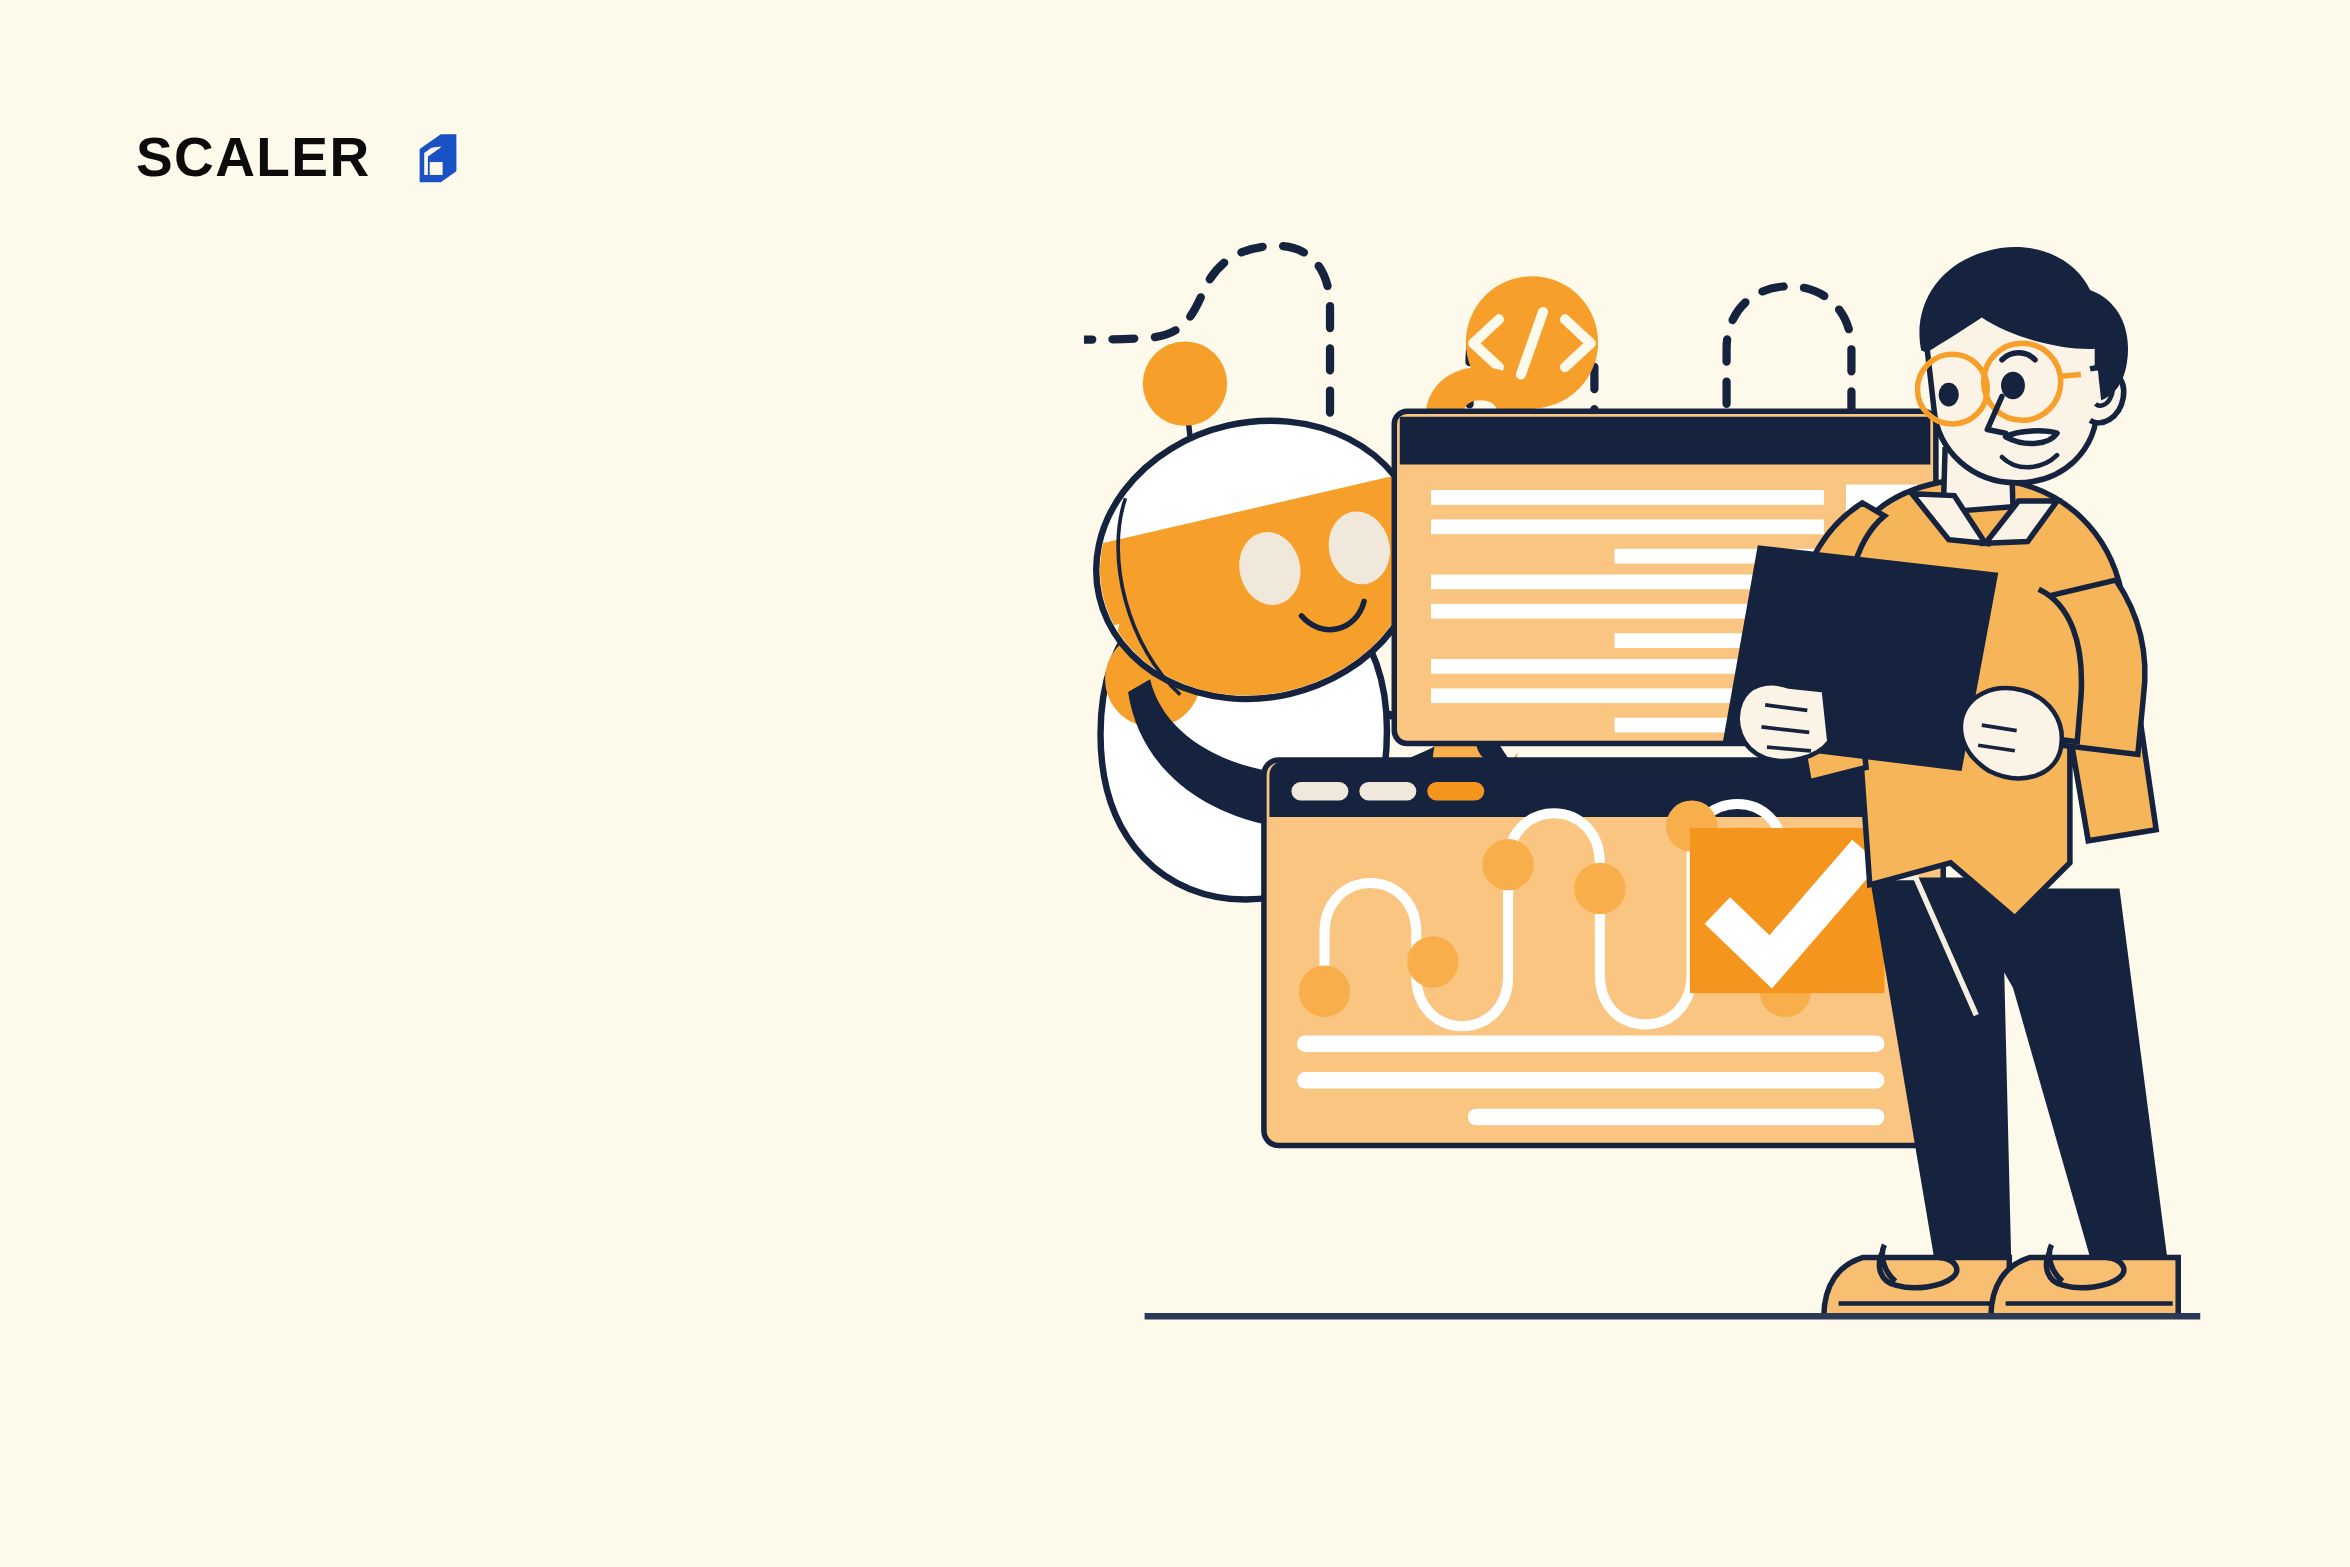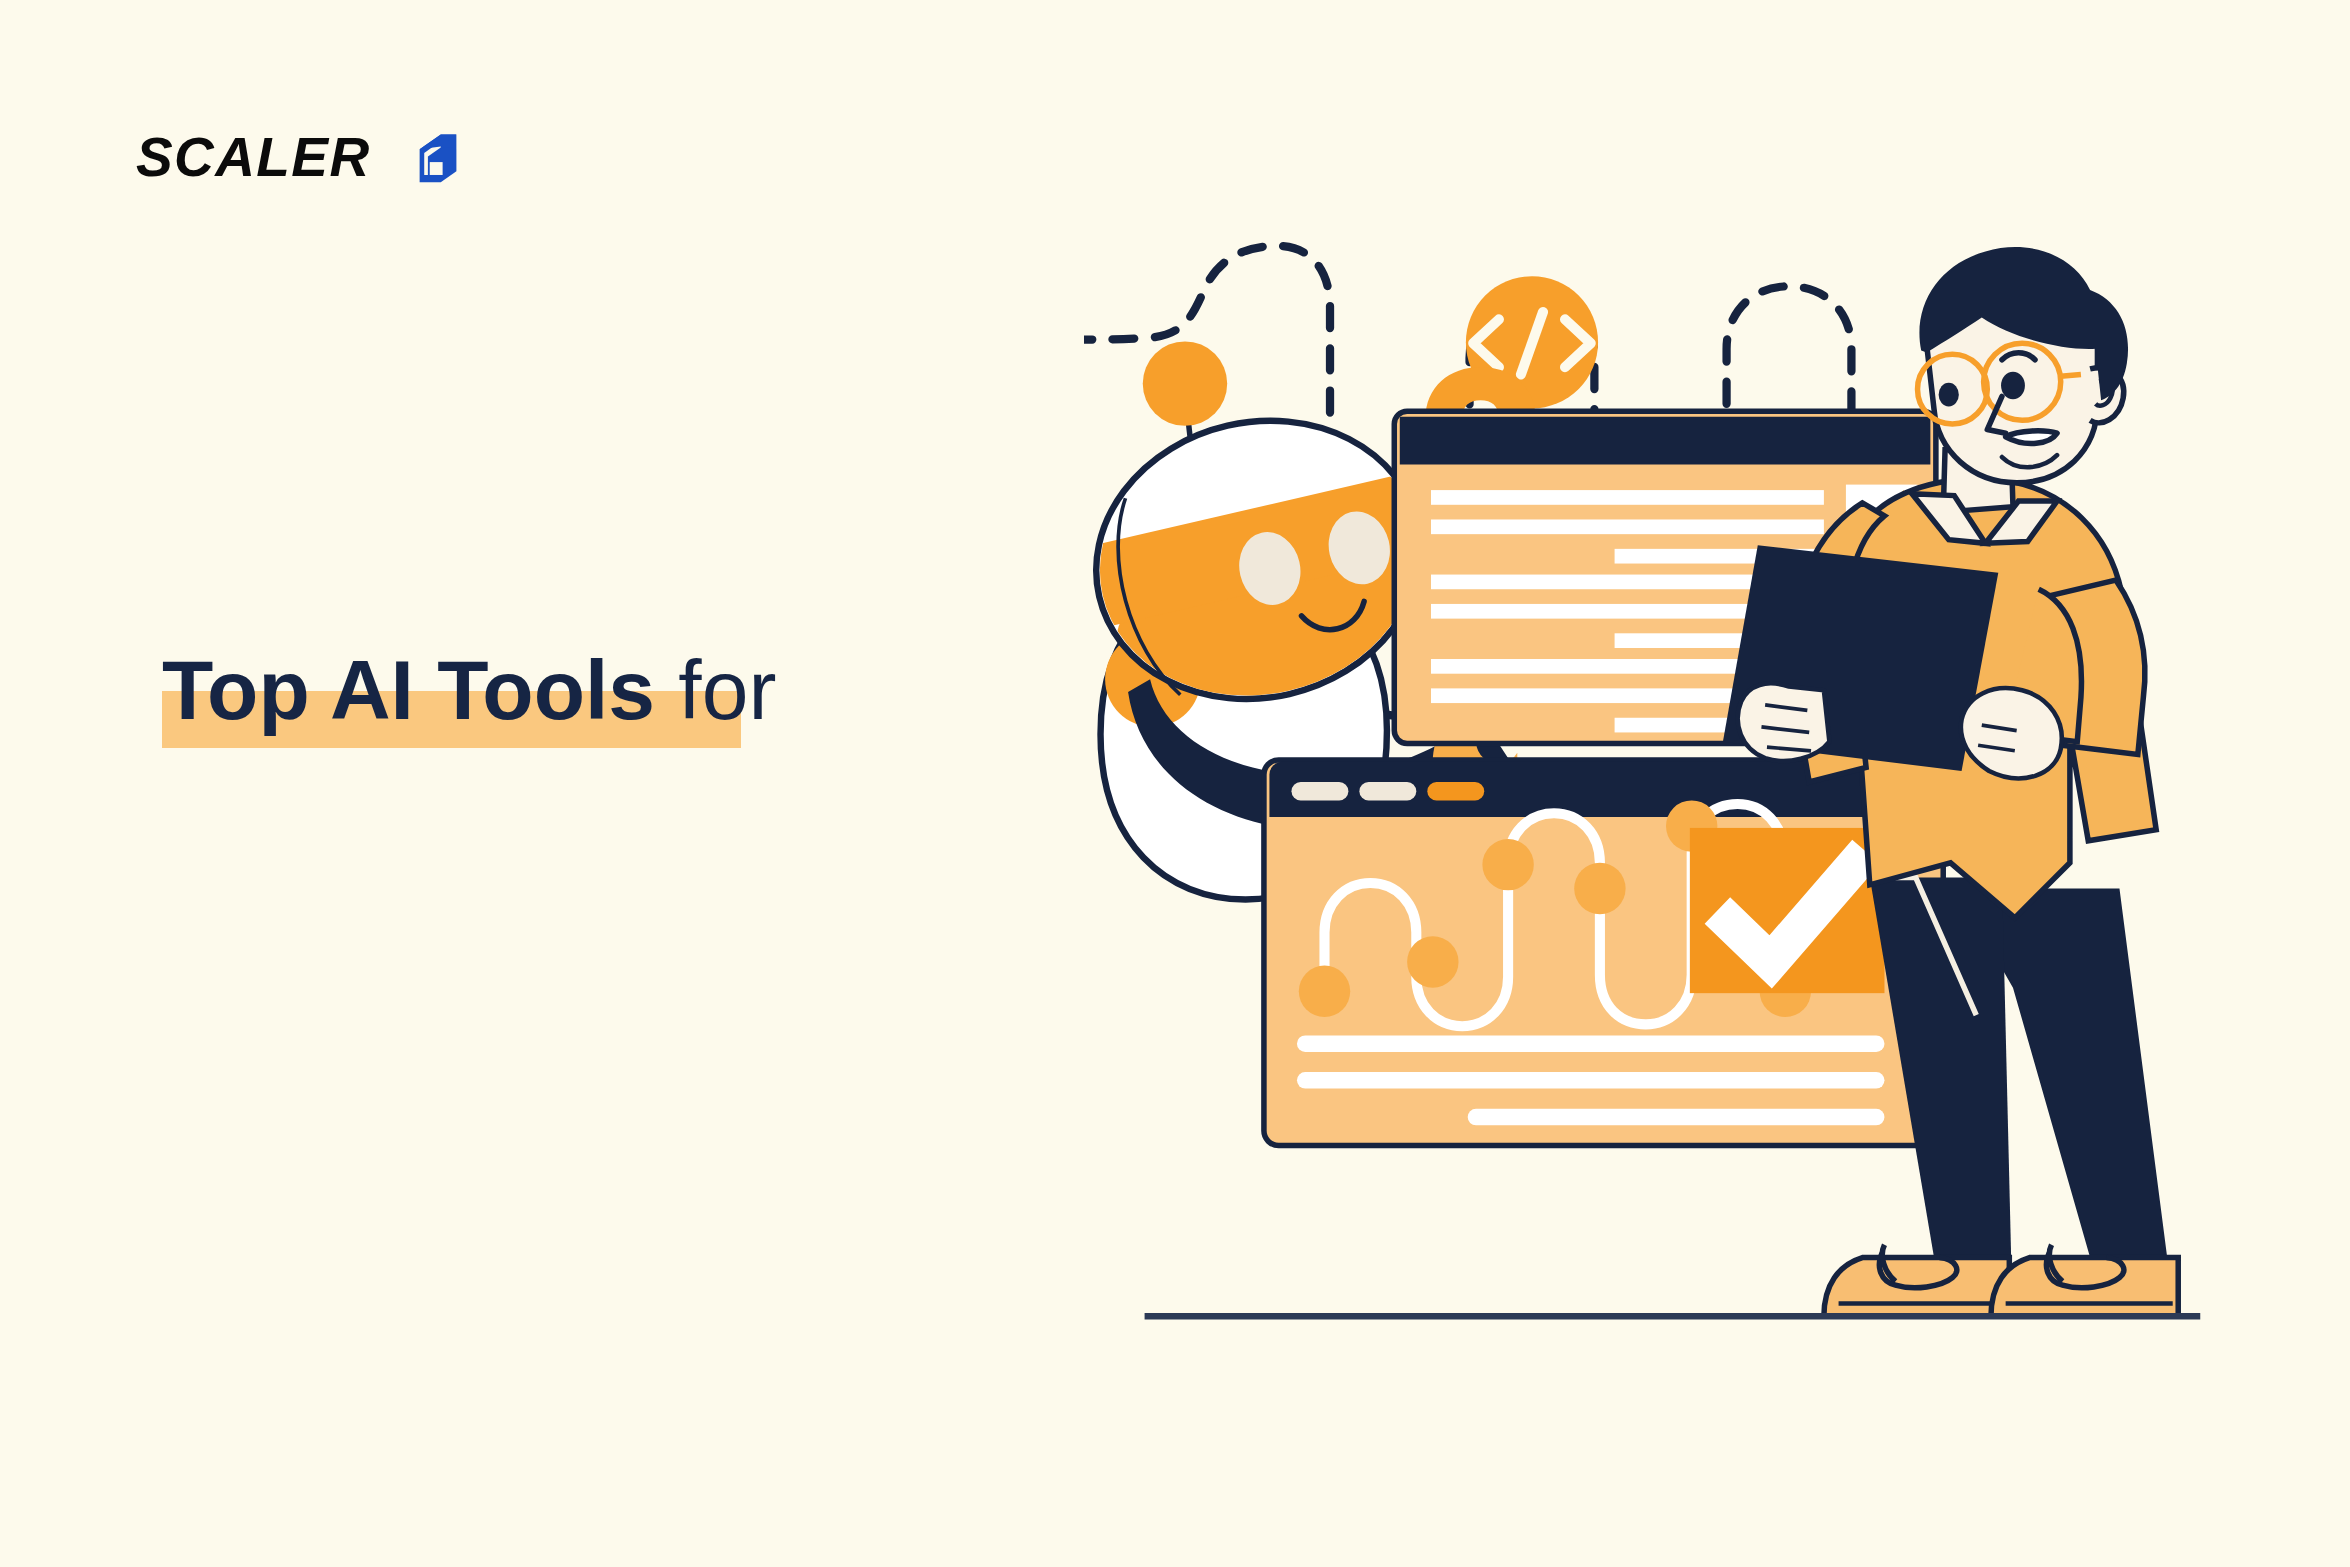--- a/index.html
+++ b/index.html
@@ -19,21 +19,20 @@
   }
 
   
   .brand {
     position: absolute;
     left: 136px;
     top: 129px;
     display: flex;
     align-items: center;
     gap: 33px;
-    font-style: italic;
   }
   .brand-word {
     font-family: "Liberation Sans", sans-serif;
     font-weight: bold;
     font-size: 55px;
     letter-spacing: 1.4px;
     color: #0B0B0B;
     line-height: 1;
     white-space: nowrap;
   }
@@ -101,24 +100,20 @@
       <path d="M17 22 L40 6 L57 6 L57 46 L40 58 L17 58 Z" fill="#1A51C4"></path>
       <path d="M22 26 L40 13 L40 50 L22 50 Z" fill="#FDFAEC"></path>
       <path d="M22 26 L40 13 L53 13 L53 20 L40 20 Z" fill="#1A51C4" opacity="0"></path>
       <path d="M26 30 L40 20 L53 20 L53 44 L40 52 L26 52 Z" fill="#1A51C4"></path>
       <rect x="28" y="36" width="14" height="14" fill="#FDFAEC"></rect>
       <path d="M17 22 L40 6 L57 6 L40 19 Z" fill="#1A51C4"></path>
     </svg>
   </div>
 
   <div class="headline">
-    <div class="headline-row">
-      <span class="hl-highlight"></span>
-      <span class="hl-text hl-strong">Top AI Tools</span><span class="hl-text hl-light"> for</span>
-    </div>
   </div>
 
   <div class="illo">
     <svg viewBox="0 0 1280 1200" xmlns="http://www.w3.org/2000/svg">
 
       <g>
         <path d="M-15 130
                  C 20 130, 40 130, 70 128
                  C 110 126, 120 100, 130 78
                  C 145 42, 175 28, 210 28

